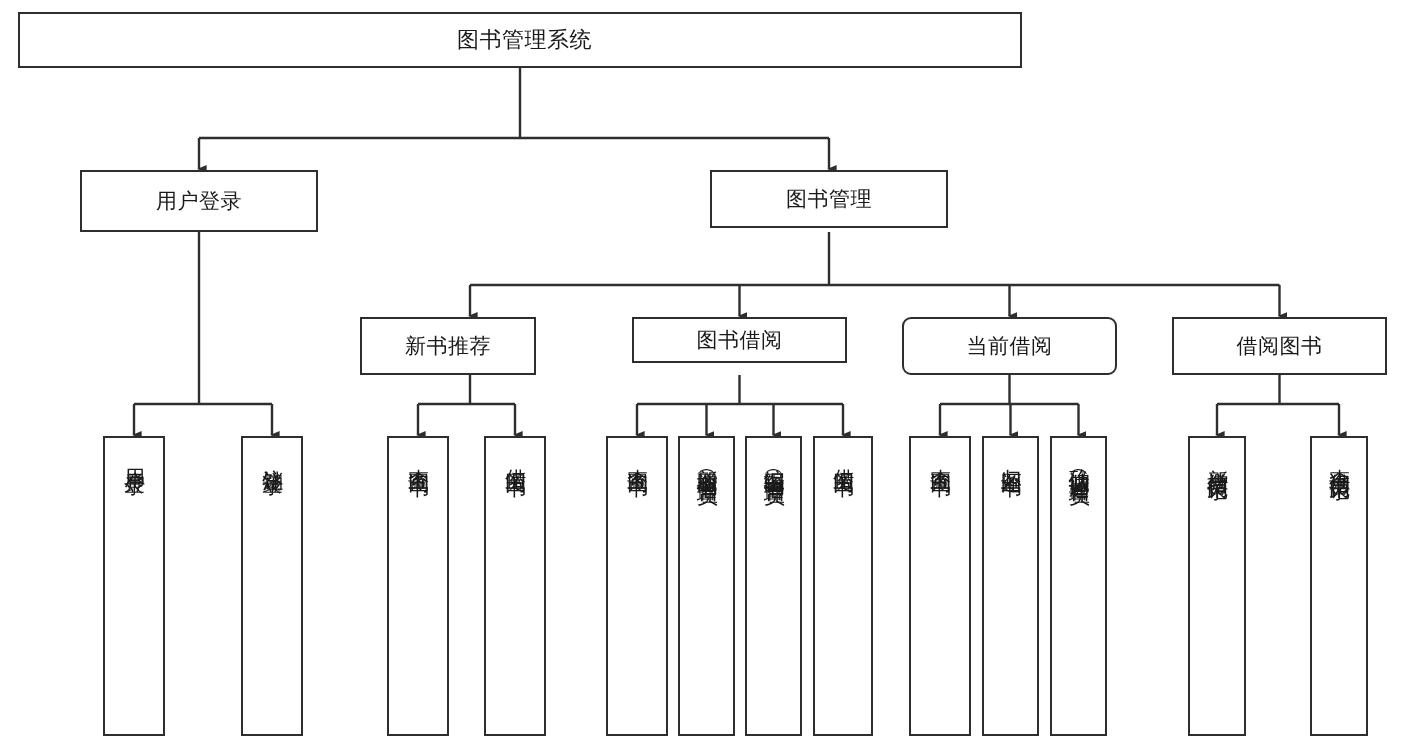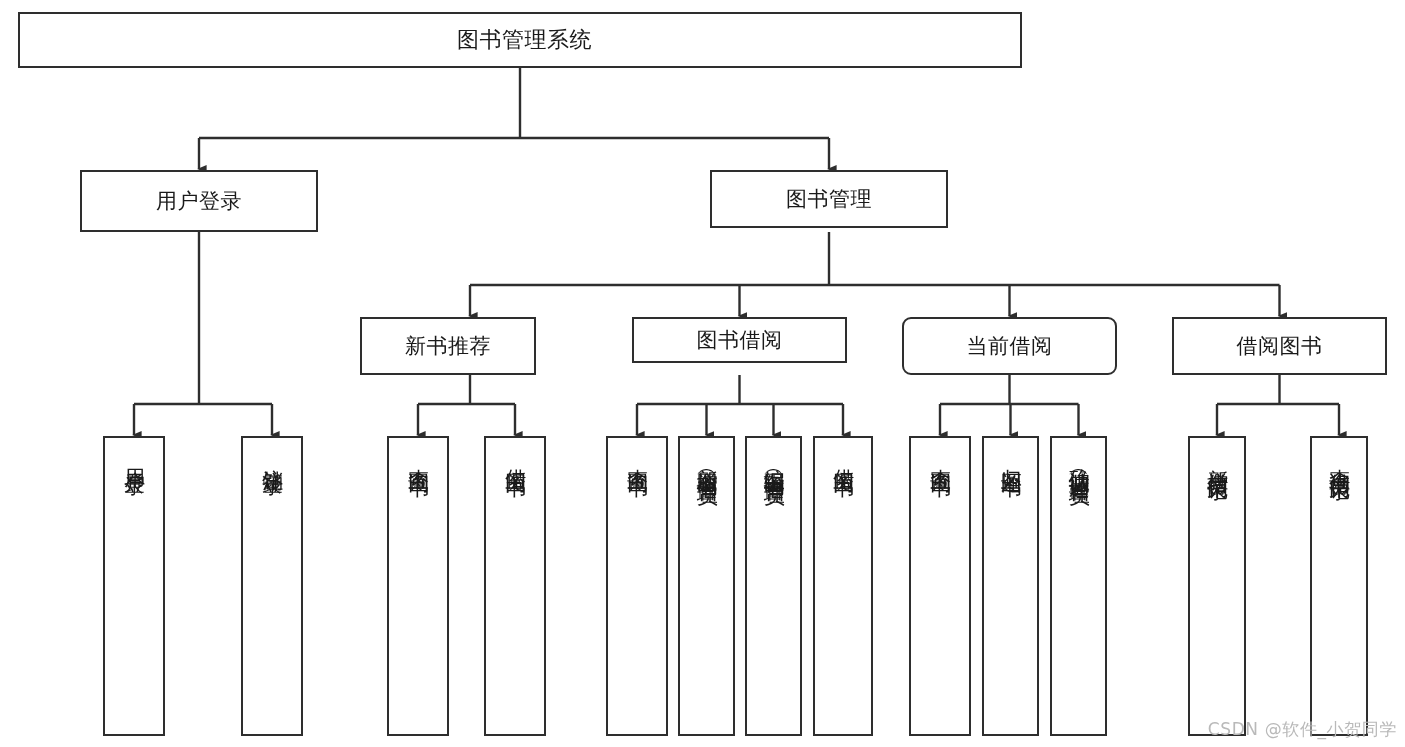--- a/index.html
+++ b/index.html
@@ -176,14 +176,13 @@
         <span class="label">确认归还（管理员）</span>
       </div>
       <div class="node vert" style="left: 1188px; top: 436px; width: 58px; height: 300px;">
         <span class="label">新增借阅记录</span>
       </div>
       <div class="node vert" style="left: 1310px; top: 436px; width: 58px; height: 300px;">
         <span class="label">查询借阅记录</span>
       </div>
     </div>
 
-  <div id="watermark">CSDN @软件_小贺同学</div>
 </div>
 
 </body></html>

